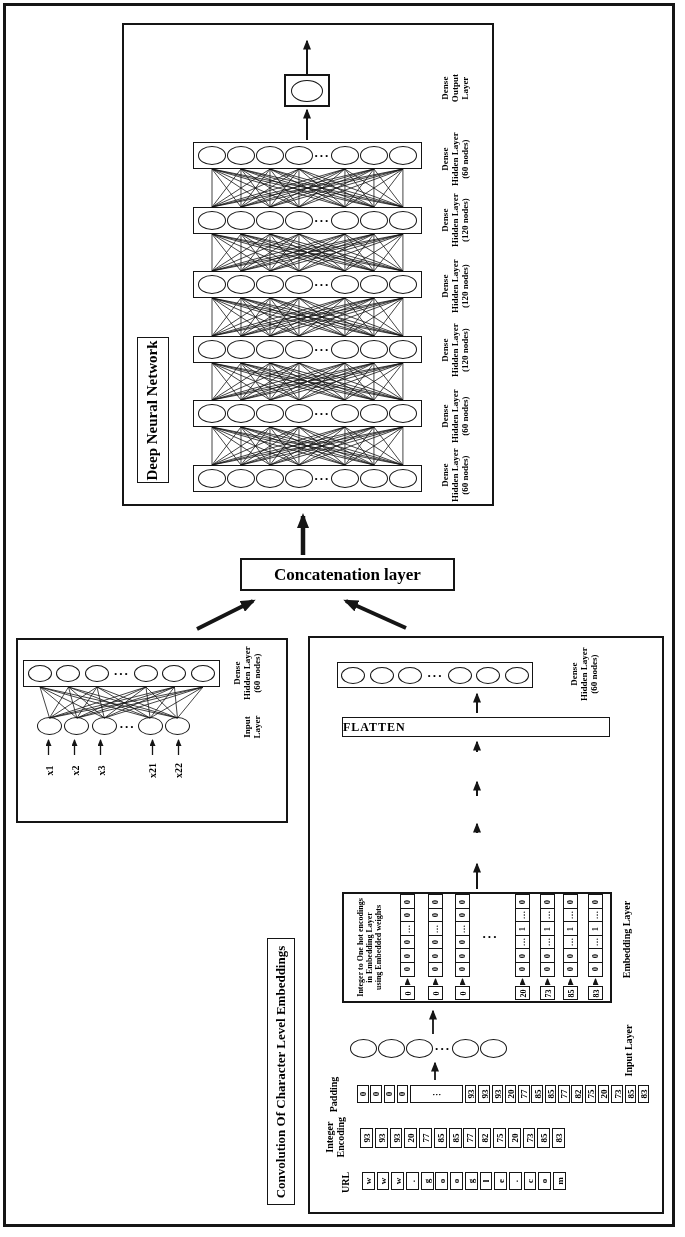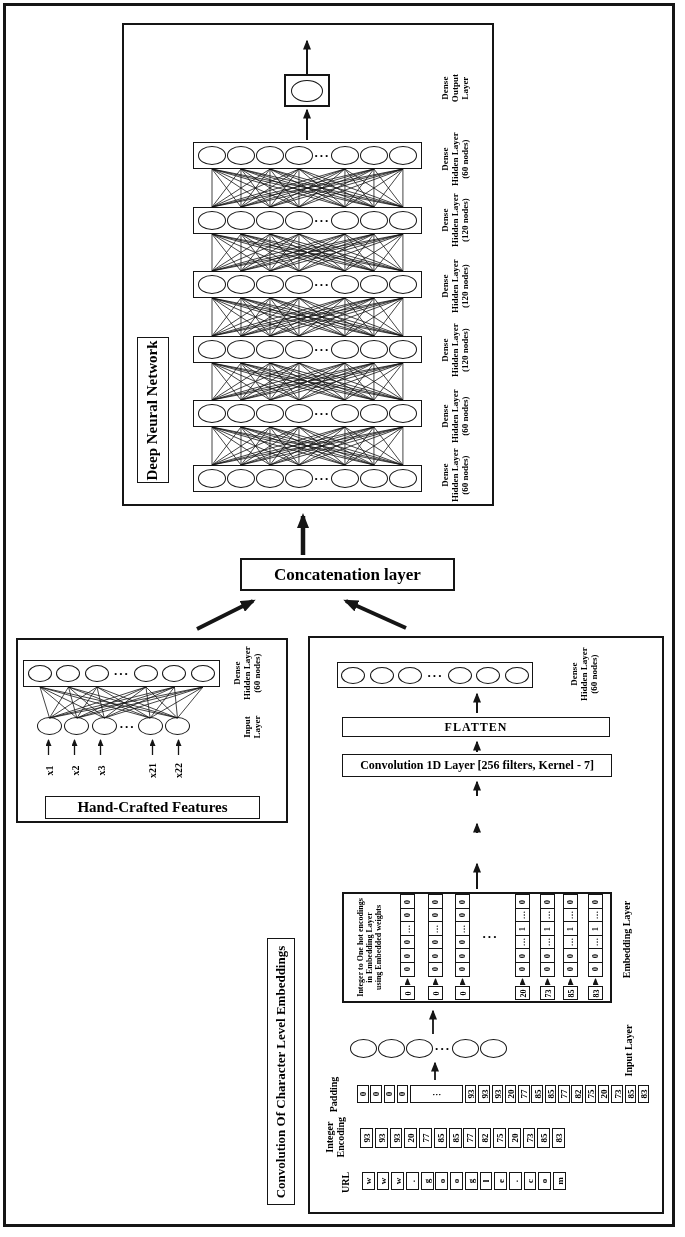--- a/index.html
+++ b/index.html
@@ -17,21 +17,21 @@
   .ov{border:1.6px solid #151515;border-radius:50%;background:#fff;flex:0 0 auto;}
   .dnnrow{border:1.5px solid #151515;background:#fff;padding:0 4px;}
   .dnnrow .ov{width:26px;height:17px;}
   .hcfrow{border:1.5px solid #151515;background:#fff;padding:0 4px;}
   .hcfrow .ov{width:22px;height:15px;}
   .bare .ov{width:23px;height:16px;}
   .cinrow .ov{width:25px;height:17px;}
   .dots{font-weight:bold;font-size:13px;letter-spacing:1px;line-height:1;}
   .bigbox-title{font-weight:bold;}
   .procbox{position:absolute;border:1.5px solid #151515;background:#fff;box-sizing:border-box;
-           display:flex;align-items:center;justify-content:center;font-weight:bold;font-size:12px;}
+           display:flex;align-items:center;font-weight:bold;font-size:12px;}
   .cellrow{position:absolute;display:flex;}
   .cell{box-sizing:border-box;border:1.5px solid #151515;background:#fff;display:flex;
         align-items:center;justify-content:center;font-weight:bold;font-size:9px;}
   .padrow .cell{width:11.5px;height:18px;margin-right:1.8px;}
   .padrow .cell.wide{width:53px;}
   .introw .cell{width:12.9px;height:20px;margin-right:1.9px;}
   .urlrow .cell{width:12.8px;height:18px;margin-right:1.9px;}
   .strip{position:absolute;top:894px;width:15px;}
   .scell{box-sizing:border-box;width:15px;height:15px;border:1.5px solid #151515;background:#fff;
          display:flex;align-items:center;justify-content:center;font-weight:bold;font-size:8.5px;}
@@ -182,23 +182,20 @@
   <div class="abs flexc" style="left:89.5px;top:757px;width:22px;height:26px;">
     <span class="rot lab1">x3</span>
     </div>
   <div class="abs flexc" style="left:141.5px;top:757px;width:22px;height:26px;">
     <span class="rot lab1">x21</span>
     </div>
   <div class="abs flexc" style="left:167.5px;top:757px;width:22px;height:26px;">
     <span class="rot lab1">x22</span>
     </div>
 
-  <div class="box thin flexc" style="left:45px;top:796px;width:215px;height:23px;">
-    <span style="font-weight:bold;font-size:15px;">Hand-Crafted Features</span>
-  </div>
 
   <div class="box" style="left:308px;top:636px;width:356px;height:578px;"></div>
 
   <div class="box thin flexc" style="left:267px;top:938px;width:28px;height:267px;">
     <span class="rot bigbox-title" style="font-size:13px;">Convolution Of Character Level Embeddings</span>
   </div>
 
   <div id="convdense" class="abs ovrow hcfrow" style="left:337px;top:662px;width:196px;height:26px;padding:0 3px;">
       <div class="ov"></div>
       <div class="ov"></div>
@@ -209,23 +206,20 @@
       <div class="ov"></div>
     </div>
   <div class="abs flexc" style="left:556px;top:646px;width:56px;height:56px;">
     <div class="vblock lab">Dense<br>Hidden Layer<br>(60 nodes)</div>
     </div>
 
   <div class="procbox" style="left:342px;top:717px;width:268px;height:20px;letter-spacing:1px;">
     <span>FLATTEN</span>
     </div>
 
-  <div class="procbox" style="left:342px;top:754px;width:270px;height:23px;">
-    <span>Convolution 1D Layer [256 filters, Kernel - 7]</span>
-    </div>
 
 
 
   <div class="box" style="left:342px;top:892px;width:270px;height:111px;"></div>
   <div class="abs flexc" style="left:346px;top:894px;width:48px;height:106px;">
     <div class="vblock" style="font-weight:bold;font-size:8px;">Integer to One hot encodings<br>in Embedding Layer<br>using Embedded weights</div>
     </div>
   <div id="embed-cols">
       <div class="strip" style="left: 400px;">
         <div class="scell">

